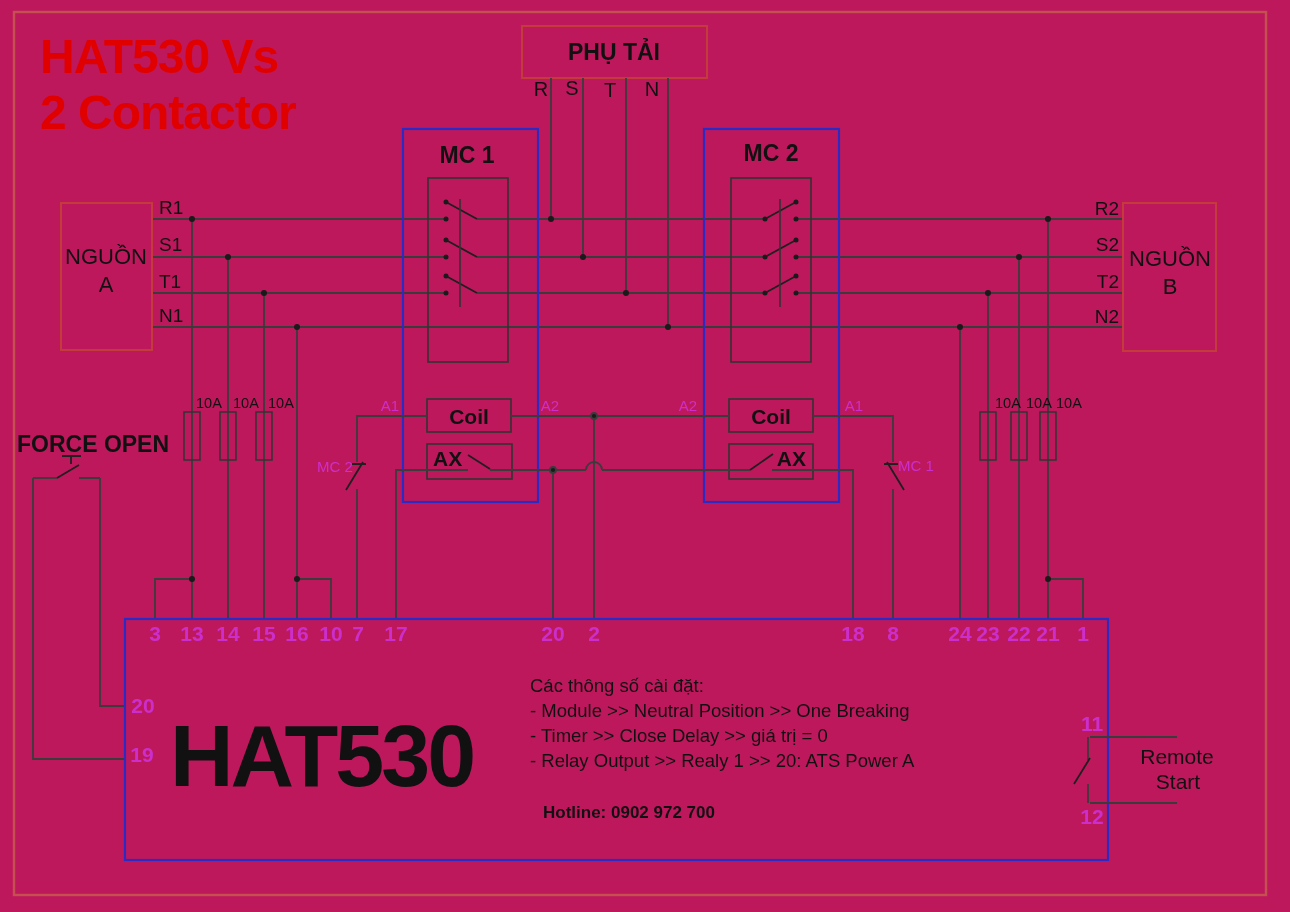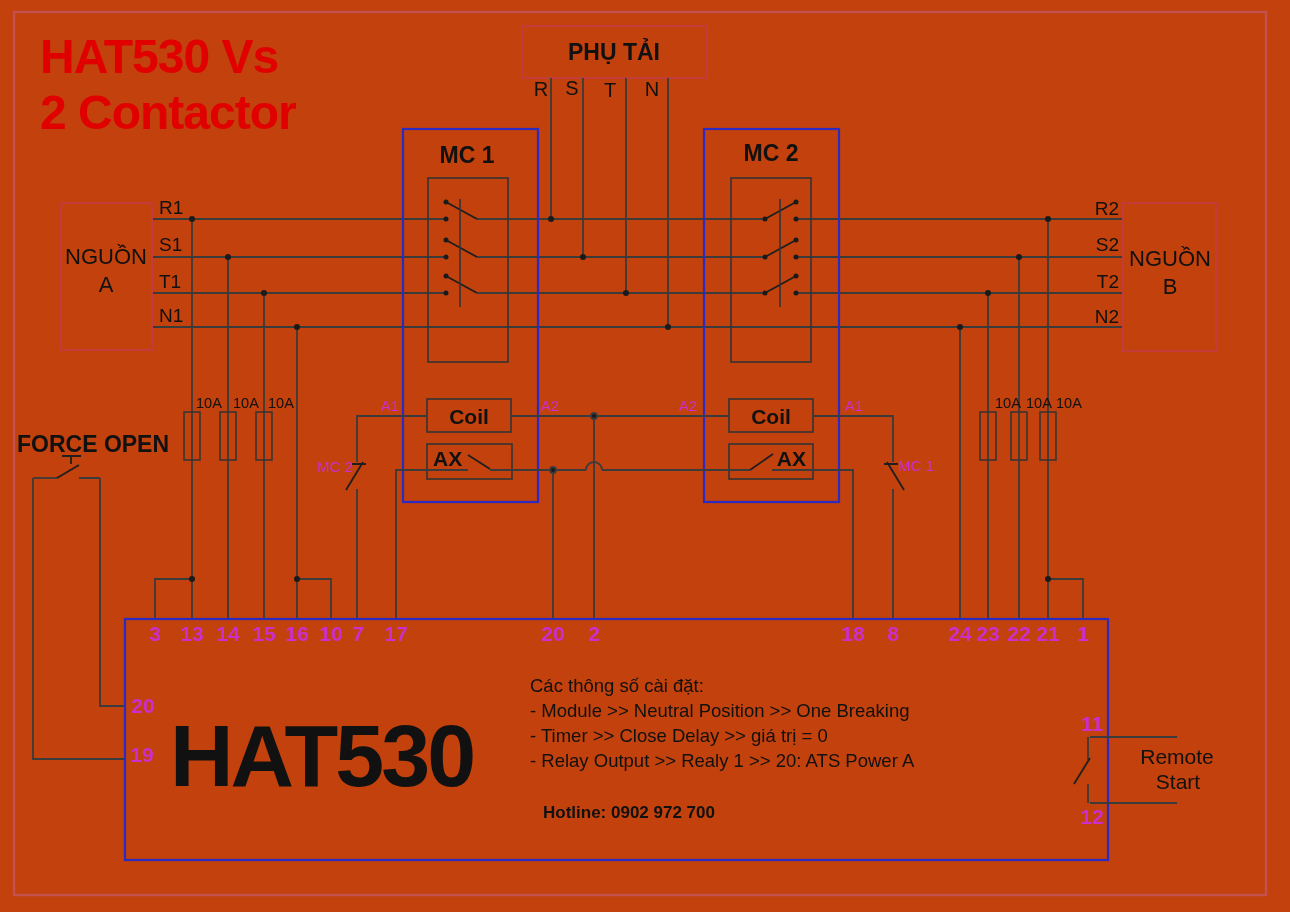--- a/index.html
+++ b/index.html
@@ -1,16 +1,16 @@
 <!DOCTYPE html>
 <html><head>
 <meta charset="utf-8">
 <style>
   html,body{margin:0;padding:0;background:#ffffff;}
-  .stage{position:relative;width:1290px;height:912px;background:#c2410c;
+  .stage{position:relative;width:1290px;height:912px;background:#be185d;
          font-family:"Liberation Sans", sans-serif;overflow:hidden;}
   svg{display:block;}
   
   .w{stroke:#3b3b3b;stroke-width:1.8;fill:none;}
   .w2{stroke:#3b3b3b;stroke-width:2;fill:none;}
   .blade{stroke:#1f1f1f;stroke-width:1.8;fill:none;}
   .rb{stroke:#c43b3b;stroke-width:2;fill:none;}
   .rbthin{stroke:#c4504f;stroke-width:2.4;fill:none;}
   .bb{stroke:#2b2bc4;stroke-width:2.2;fill:#fff0;}
   .ib{stroke:#333;stroke-width:1.6;fill:none;}

